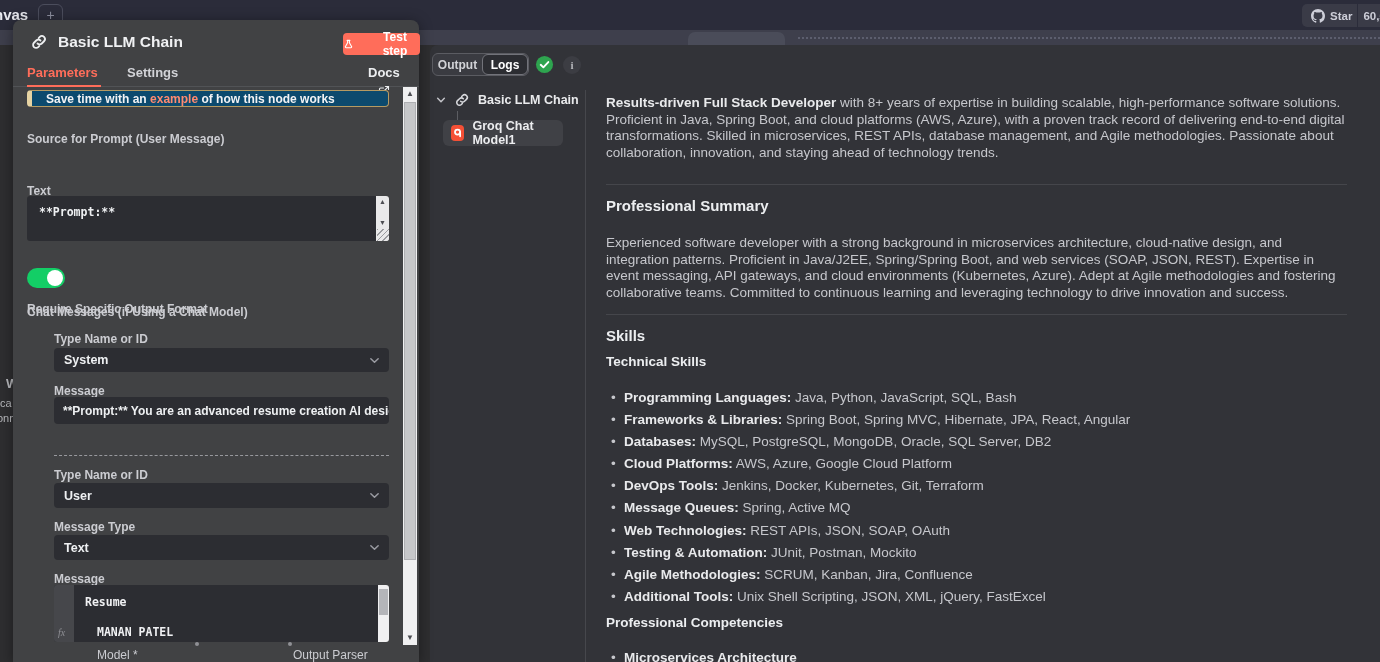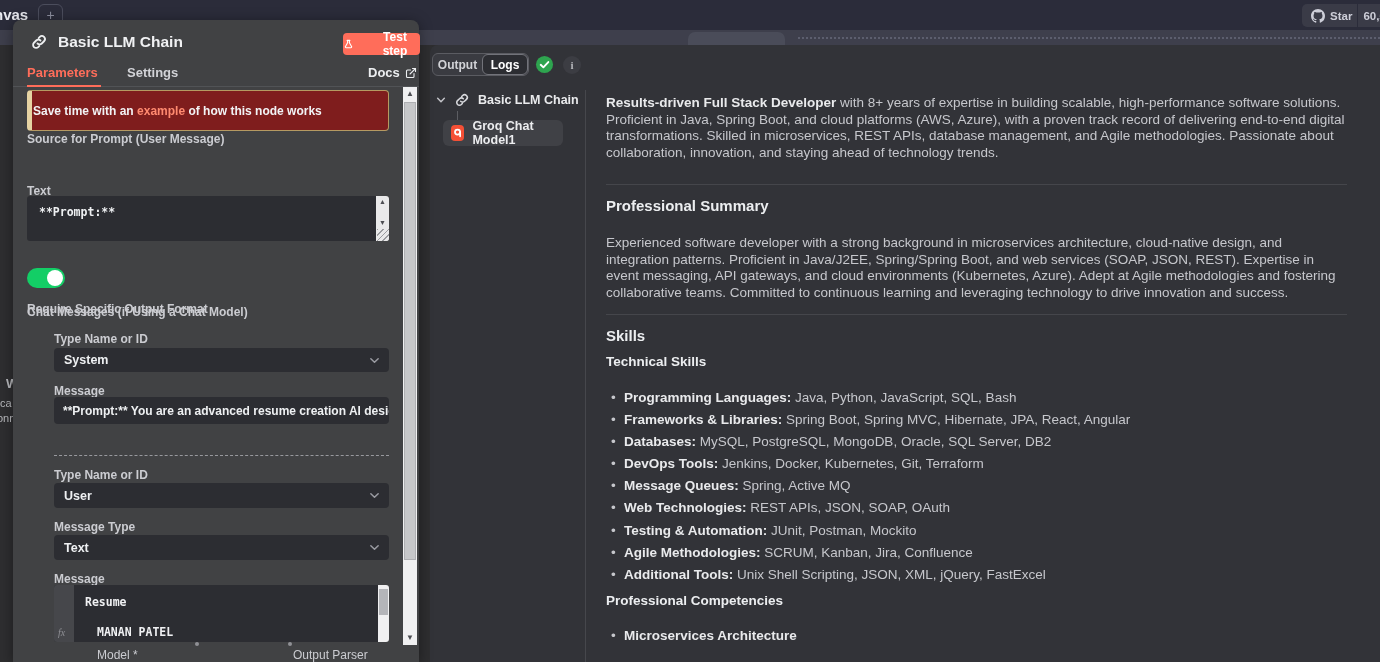--- a/index.html
+++ b/index.html
@@ -26,23 +26,23 @@
     border-radius:8px 8px 0 0; box-shadow:0 2px 14px rgba(0,0,0,.4); z-index:10; }
   .ndv-title-row { position:absolute; left:0; top:0; width:100%; height:42px; }
   .ndv-link-icon { position:absolute; left:17px; top:13px; color:#e9eaec; }
   .ndv-title { position:absolute; left:45px; top:13px; font-size:15.5px; font-weight:700; color:#f0f1f3; }
   .test-step { position:absolute; left:330px; top:13px; width:77px; height:22px; background:#ff6d5a; border:none;
     border-radius:4px; color:#fff; font-size:12px; font-weight:700; display:flex; align-items:center; justify-content:center; gap:16px; cursor:pointer; font-family:inherit; }
   .ndv-tabs { position:absolute; left:0; top:42px; width:100%; height:25px; border-bottom:1px solid #515356; }
   .tab-params { position:absolute; left:14px; top:3px; color:#ff6d5a; font-size:13px; font-weight:700; cursor:pointer; }
   .tab-params-underline { position:absolute; left:14px; top:23px; width:74px; height:2px; background:#ff6d5a; }
   .tab-settings { position:absolute; left:114px; top:3px; color:#d2d3d7; font-size:13px; font-weight:700; cursor:pointer; }
-  .docs-link { position:absolute; left:355px; top:3px; color:#eceef0; font-size:13px; font-weight:700; cursor:pointer; display:flex; gap:5px; align-items:center; }
-  .callout { position:absolute; left:14px; top:70px; width:362px; height:41px; background:#7f1d1d;
-    border:1px solid #b59a62; border-left:5px solid #e6d3a3; border-radius:4px; display:flex; align-items:center; padding-left:1px;
+  .docs-link { position:absolute; left:355px; top:3px; color:#eceef0; font-size:13px; font-weight:700; cursor:pointer; display:flex; gap:5px; align-items:center;flex-direction:column; }
+  .callout { position:absolute; left:14px; top:70px; width:362px; height:17px; background:#0c4a6e;
+    border:1px solid #b59a62; border-left:5px solid #e6d3a3; border-radius:4px; display:flex; align-items:center; padding-left:14px;
     font-size:12px; font-weight:700; color:#f2f3f5; }
   .callout a { color:#ff8a70; text-decoration:none; }
   .f-label { position:absolute; left:14px; font-size:12px; font-weight:700; color:#cbccd1; }
   .g-label { position:absolute; left:41px; font-size:12px; font-weight:700; color:#cbccd1; }
   .select { position:absolute; background:#2c2d32; border-radius:4px; display:flex; align-items:center;
     padding:0 10px; font-size:12.5px; font-weight:700; color:#eef0f2; cursor:pointer; }
   .select .chev { position:absolute; right:9px; color:#9a9ba2; }
   .txtarea { position:absolute; left:14px; top:176px; width:362px; height:45px; background:#2c2d32; border-radius:3px; overflow:hidden; }
   .txtarea .code { position:absolute; left:12px; top:9px; font-family:"DejaVu Sans Mono", monospace; font-size:11.5px; font-weight:700; color:#eef0f2; }
   .mini-sb { position:absolute; right:0; top:0; bottom:0; width:13px; background:#e9e9ea; }
@@ -172,20 +172,21 @@
     <hr>
     <h2>Professional Summary</h2>
     <p class="tight">Experienced software developer with a strong background in microservices architecture, cloud-native design, and integration patterns. Proficient in Java/J2EE, Spring/Spring Boot, and web services (SOAP, JSON, REST). Expertise in event messaging, API gateways, and cloud environments (Kubernetes, Azure). Adept at Agile methodologies and fostering collaborative teams. Committed to continuous learning and leveraging technology to drive innovation and success.</p>
     <hr>
     <h3 class="skills-sub">Skills</h3>
     <h3>Technical Skills</h3>
     <ul>
       <li><b>Programming Languages:</b><span> Java, Python, JavaScript, SQL, Bash</span></li>
       <li><b>Frameworks &amp; Libraries:</b><span> Spring Boot, Spring MVC, Hibernate, JPA, React, Angular</span></li>
       <li><b>Databases:</b><span> MySQL, PostgreSQL, MongoDB, Oracle, SQL Server, DB2</span></li>
+      <li><b>Cloud Platforms:</b><span> AWS, Azure, Google Cloud Platform</span></li>
       <li><b>DevOps Tools:</b><span> Jenkins, Docker, Kubernetes, Git, Terraform</span></li>
       <li><b>Message Queues:</b><span> Spring, Active MQ</span></li>
       <li><b>Web Technologies:</b><span> REST APIs, JSON, SOAP, OAuth</span></li>
       <li><b>Testing &amp; Automation:</b><span> JUnit, Postman, Mockito</span></li>
       <li><b>Agile Methodologies:</b><span> SCRUM, Kanban, Jira, Confluence</span></li>
       <li><b>Additional Tools:</b><span> Unix Shell Scripting, JSON, XML, jQuery, FastExcel</span></li>
     </ul>
     <h3>Professional Competencies</h3>
     <ul>
       <li><b>Microservices Architecture</b></li>

